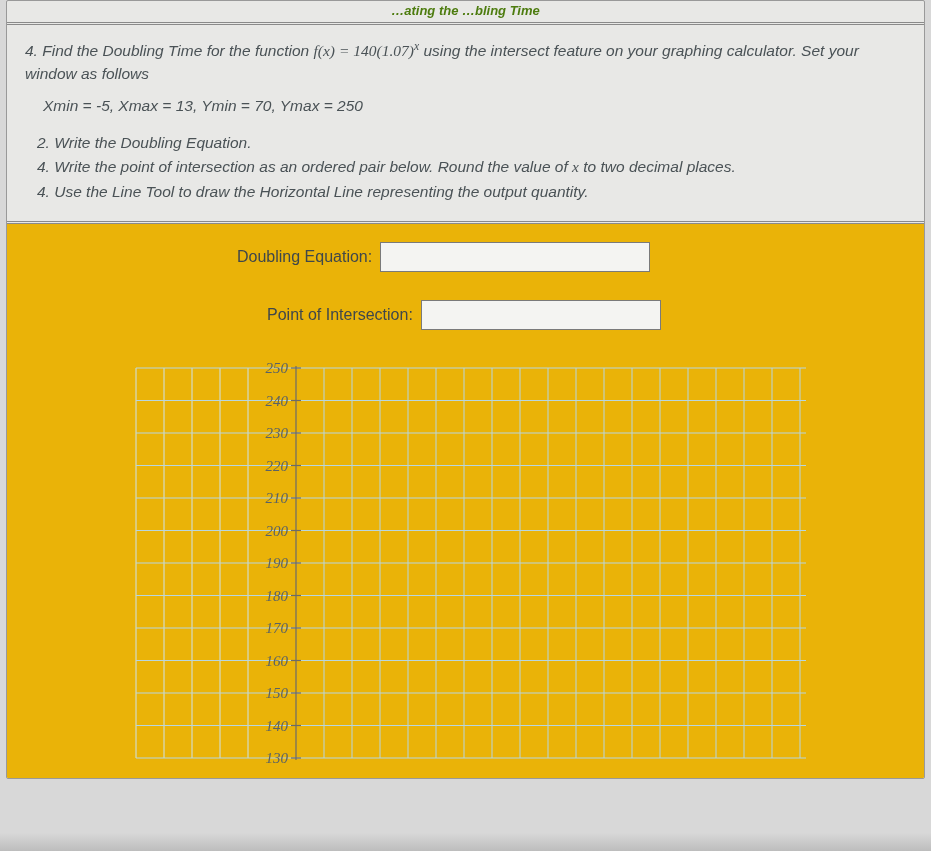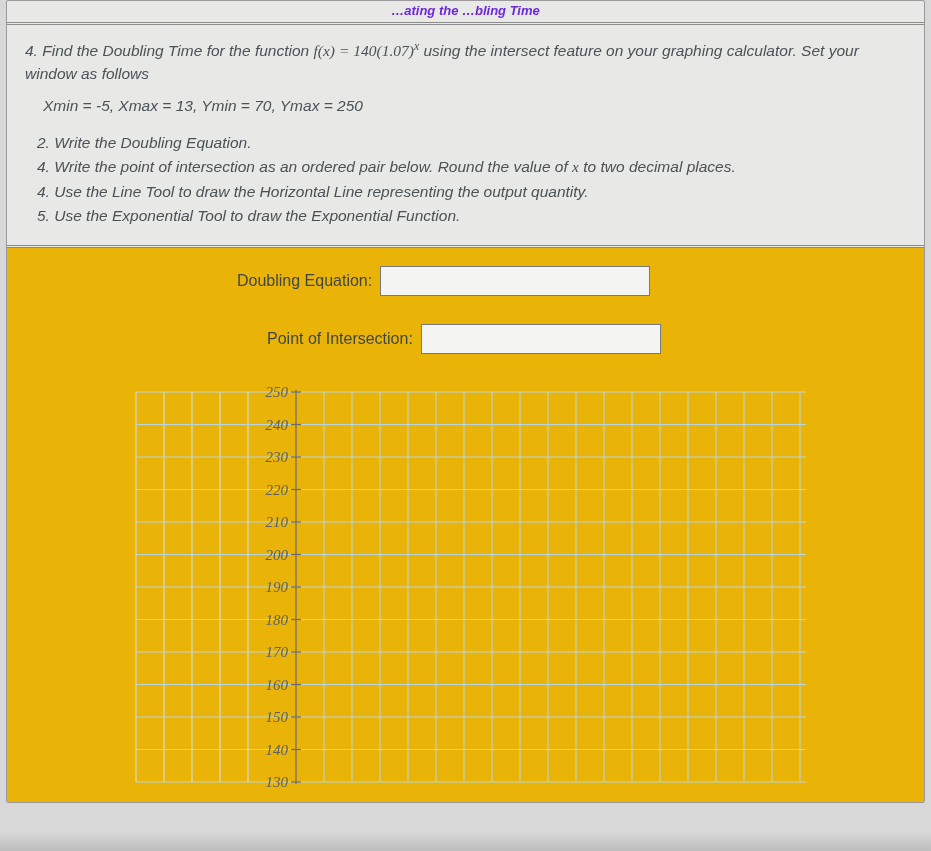--- a/index.html
+++ b/index.html
@@ -18,21 +18,21 @@
     border: 1px solid #999;
     border-radius: 2px;
     overflow: hidden;
   }
   .header-strip {
     border-bottom: 3px double #8a8a8a;
     text-align: center;
     padding: 2px 0 4px;
     font-style: italic;
     font-weight: bold;
-    color: #6d28d9;
+    color: #4d7c0f;
     font-size: 13px;
   }
   .instruction-block {
     padding: 14px 18px 10px 18px;
     font-style: italic;
     color: #4a5256;
     font-size: 15.5px;
     line-height: 1.45;
   }
   .instruction-block .q1 {
@@ -120,21 +120,20 @@
     </div>
 
     <div class="win">Xmin = -5, Xmax = 13, Ymin = 70, Ymax = 250</div>
 
     <ol class="rest">
       <li>2. Write the Doubling Equation.</li>
       <li>
         <span>4. Write the point of intersection as an ordered pair below. Round the value of </span><span class="math fx">x</span><span> to two decimal places.</span>
       </li>
       <li>4. Use the Line Tool to draw the Horizontal Line representing the output quantity.</li>
-      <li>5. Use the Exponential Tool to draw the Exponential Function.</li>
     </ol>
   </div>
 
   <div class="divider"></div>
 
   <div class="answer-area">
 
     <div class="field-row">
       <label>Doubling Equation:</label>
       <input type="text" class="text-input" style="width: 270px;" value="">

